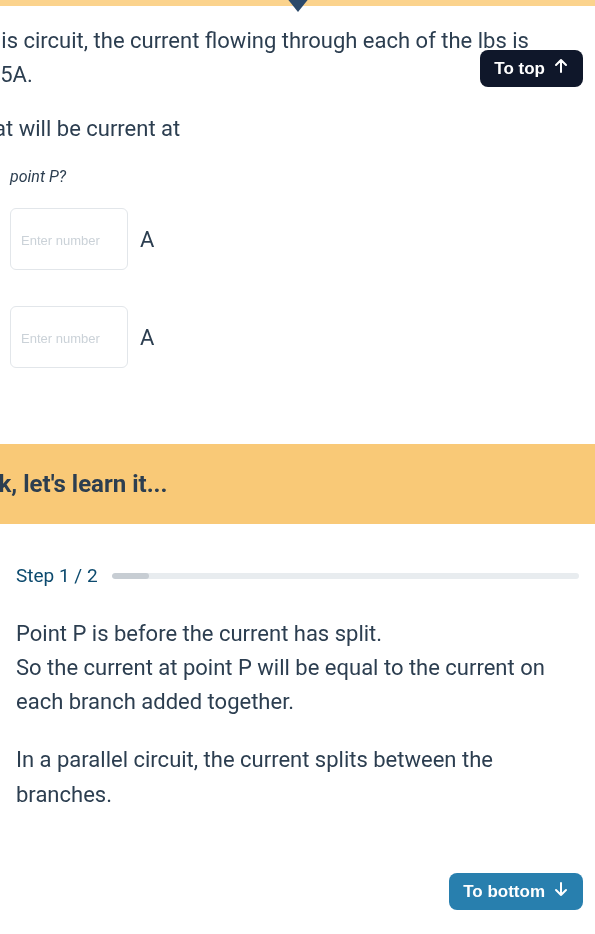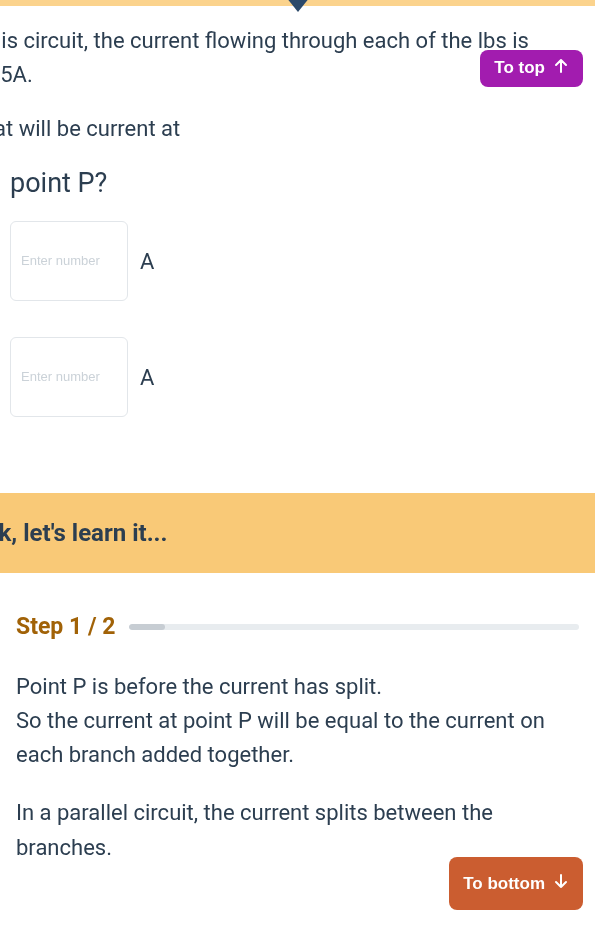--- a/index.html
+++ b/index.html
@@ -24,43 +24,43 @@
     transform: translateX(-50%);
     width: 0; height: 0;
     border-left: 16px solid transparent;
     border-right: 16px solid transparent;
     border-top: 20px solid #2c4a6b;
   }
   .to-top-btn {
     position: absolute;
     right: 12px;
     top: 50px;
-    background: #a21caf;
+    background: #0f172a;
     color: #ffffff;
     font-size: 17px;
     font-weight: 600;
     border: none;
     border-radius: 8px;
     padding: 8px 14px;
     display: flex;
-    align-items: flex-start;
+    align-items: center;
     gap: 8px;
     cursor: pointer;
   }
   .to-bottom-btn {
     position: absolute;
     right: 12px;
     bottom: 24px;
-    background: #c2410c;
+    background: #0369a1;
     color: #ffffff;
     font-size: 17px;
     font-weight: 600;
     border: none;
     border-radius: 8px;
-    padding: 16px 14px;
+    padding: 8px 14px;
     display: flex;
     align-items: center;
     gap: 8px;
     cursor: pointer;
     opacity: 0.85;
   }
   .arrow-icon { display: inline-block; }
   .question-area {
     padding: 18px 0 40px 0;
     margin-left: -18px;
@@ -72,35 +72,36 @@
     padding-right: 14px;
     margin-bottom: 24px;
   }
   .q-sub {
     font-size: 22px;
     color: #2c3e50;
     margin-bottom: 26px;
   }
   .point-block { margin-left: 28px; margin-bottom: 36px; }
   .point-label {
-    font-size: 27px;
+    font-size: 16px;
     color: #2c3e50;
     margin-bottom: 22px;
+    font-style: italic;
   }
   .input-row {
     display: flex;
     align-items: center;
     gap: 12px;
   }
   .num-input {
     width: 118px;
-    height: 80px;
+    height: 62px;
     border: 1px solid #e2e6ea;
     border-radius: 6px;
-    font-size: 12px;
+    font-size: 18px;
     padding: 0 10px;
     color: #95a5a6;
   }
   .num-input::placeholder { color: #cbd2d8; font-size: 13px; }
   .unit {
     font-size: 22px;
     color: #2c3e50;
   }
   .learn-bar {
     background: #f9c977;
@@ -114,23 +115,23 @@
     margin-left: 0;
   }
   .step-area { padding: 40px 16px 0 16px; }
   .step-header {
     display: flex;
     align-items: center;
     gap: 14px;
     margin-bottom: 30px;
   }
   .step-label {
-    font-size: 23px;
-    font-weight: 700;
-    color: #a16207;
+    font-size: 19px;
+    font-weight: 400;
+    color: #0c4a6e;
     white-space: nowrap;
   }
   .progress-track {
     flex: 1;
     height: 6px;
     background: #e8ecef;
     border-radius: 3px;
     position: relative;
     overflow: hidden;
   }

